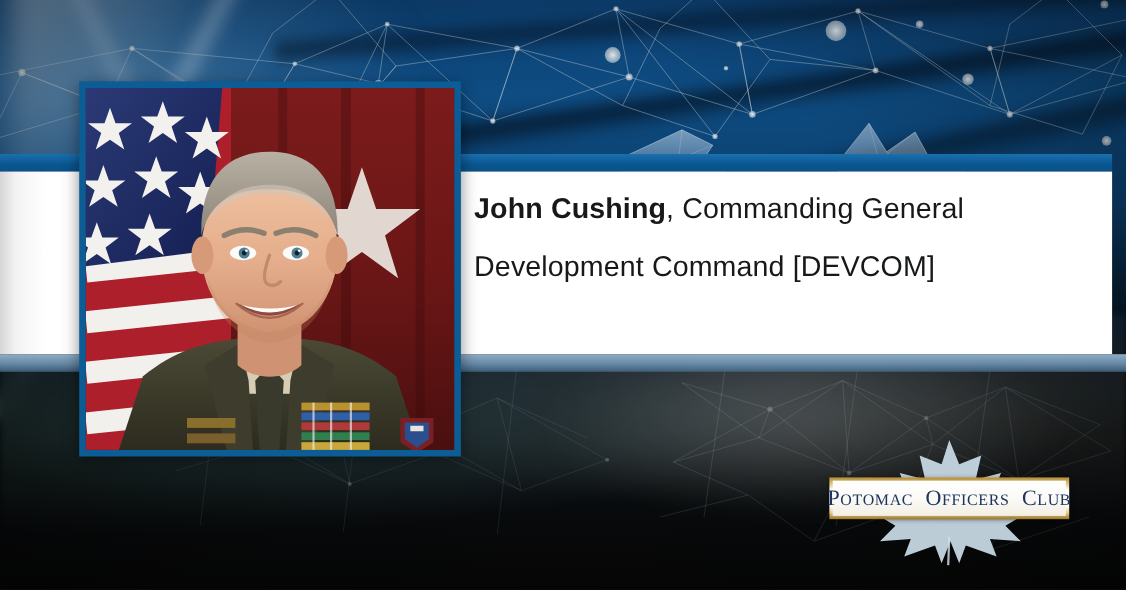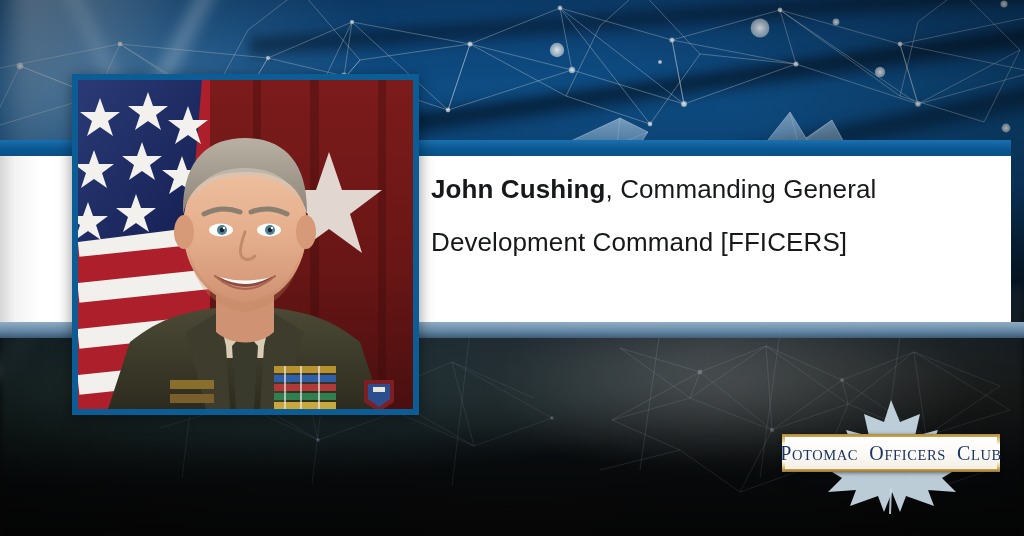--- a/index.html
+++ b/index.html
@@ -98,21 +98,21 @@
     box-shadow:0 3px 14px rgba(0,0,0,.45);
   }
   .portrait-inner{
     position:relative; width:100%; height:100%; overflow:hidden;
     background:#5d1414;
   }
   .pp-svg{ position:absolute; inset:0; width:100%; height:100%; display:block; }
 
   
   .logo{
-    position:absolute; left:776px; top:396px; width:230px; height:118px;
+    position:absolute; left:748px; top:396px; width:230px; height:118px;
   }
   .logo-leaf{ position:absolute; left:0; top:0; width:100%; height:100%; }
   .logo-plate{
     position:absolute; left:6px; top:38px; width:218px; height:38px;
     background:linear-gradient(180deg,#b38a33 0%, #e8cf8f 18%, #ffffff 30%, #fdfcf7 70%, #e8cf8f 84%, #9d7728 100%);
     padding:3px;
     box-shadow:0 1px 4px rgba(0,0,0,.5);
   }
   .logo-plate-inner{
     width:100%; height:100%;
@@ -236,21 +236,21 @@
   <div class="bg-vignette"></div>
 
   <div class="panel-bar"></div>
   <div class="panel"></div>
   <div class="panel-footer"></div>
 
   <div class="panel-text">
     <div>
       <b>John Cushing</b><span>, </span><span>Commanding General</span>
     </div>
-    <div>Development Command [FFICERS]</div>
+    <div>Development Command [DEVCOM]</div>
   </div>
 
   <div class="portrait">
     <div class="portrait-inner">
       <svg class="pp-svg" viewBox="0 0 335 329" preserveAspectRatio="xMidYMid slice">
         <defs>
           <linearGradient id="curtain" x1="0" y1="0" x2="0" y2="1">
             <stop offset="0%" stop-color="#7c1b1b"></stop>
               <stop offset="55%" stop-color="#6a1616"></stop>
             <stop offset="100%" stop-color="#4a0f0f"></stop>

